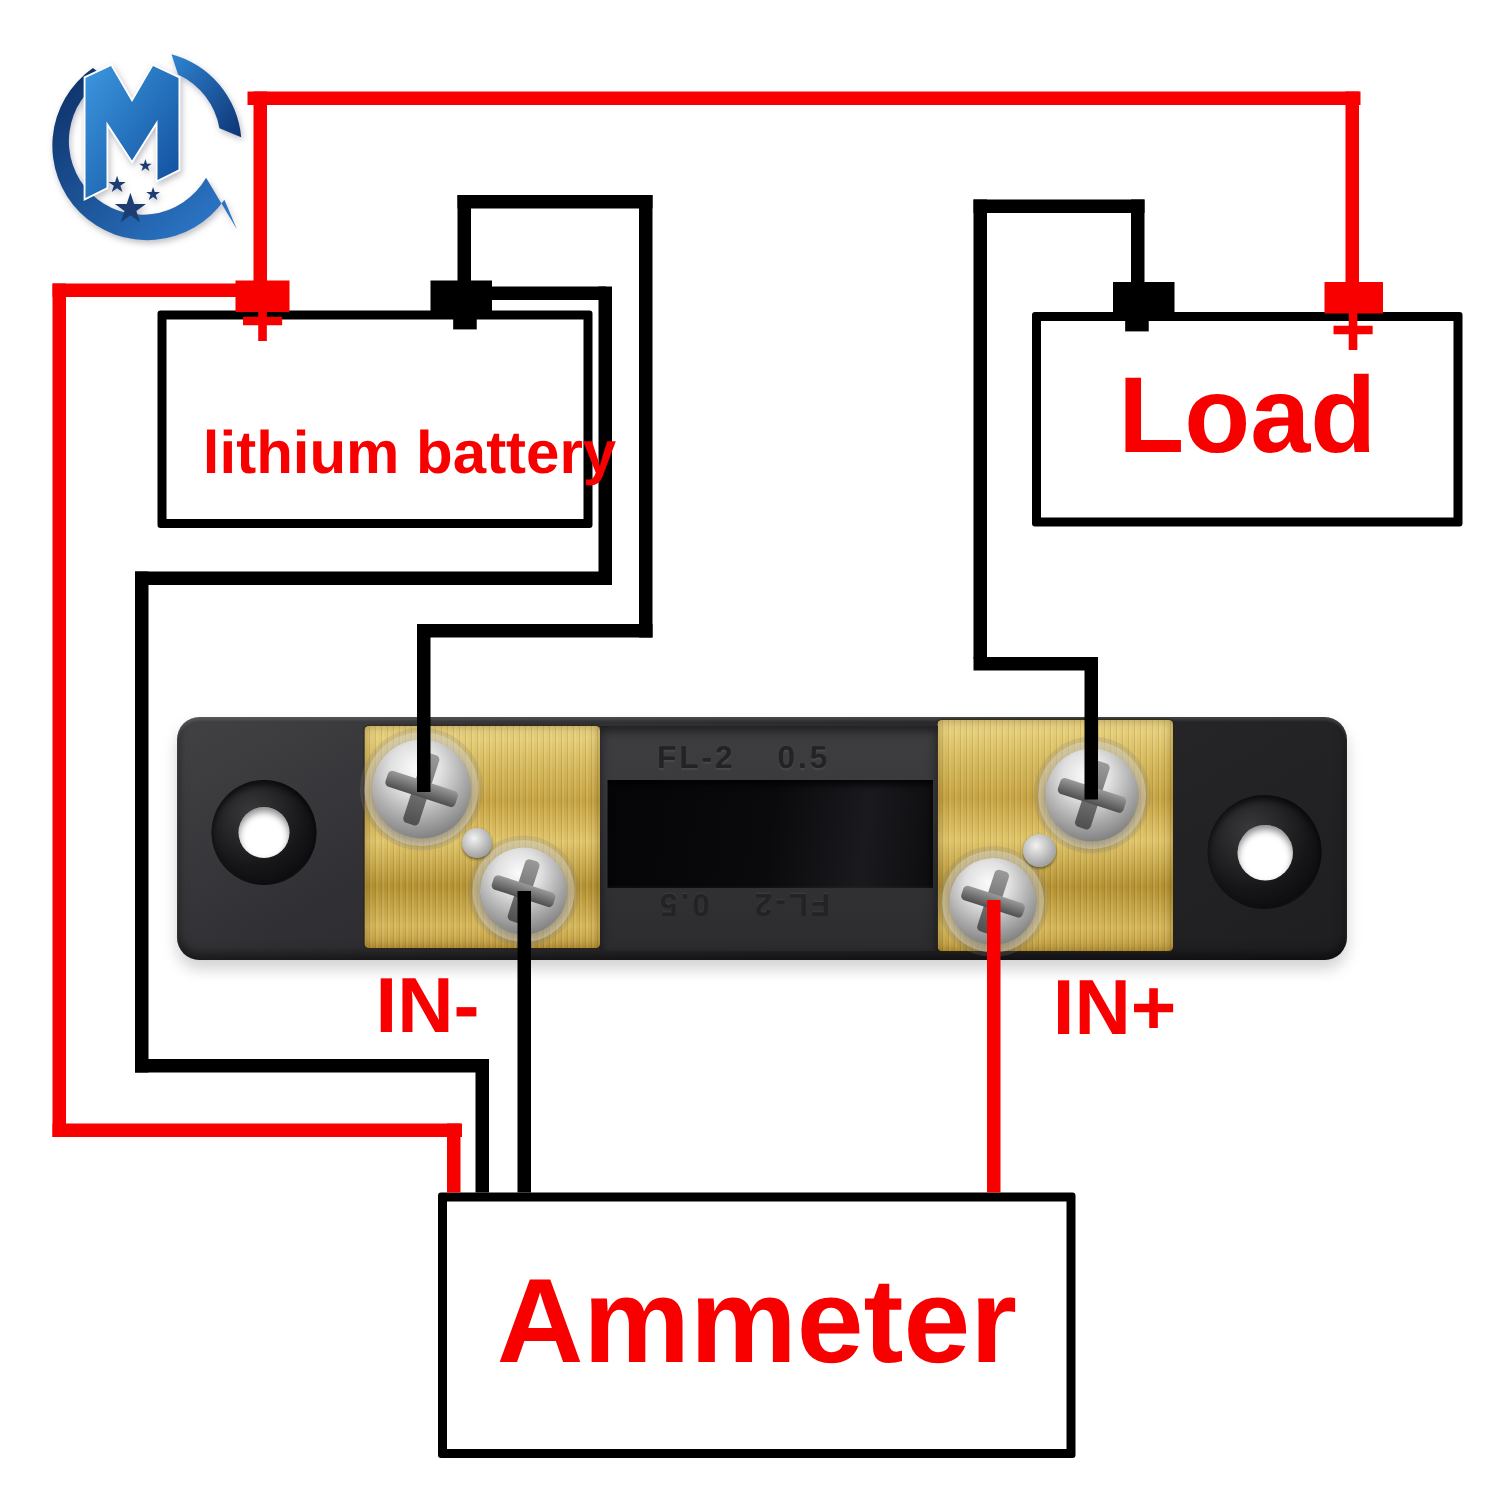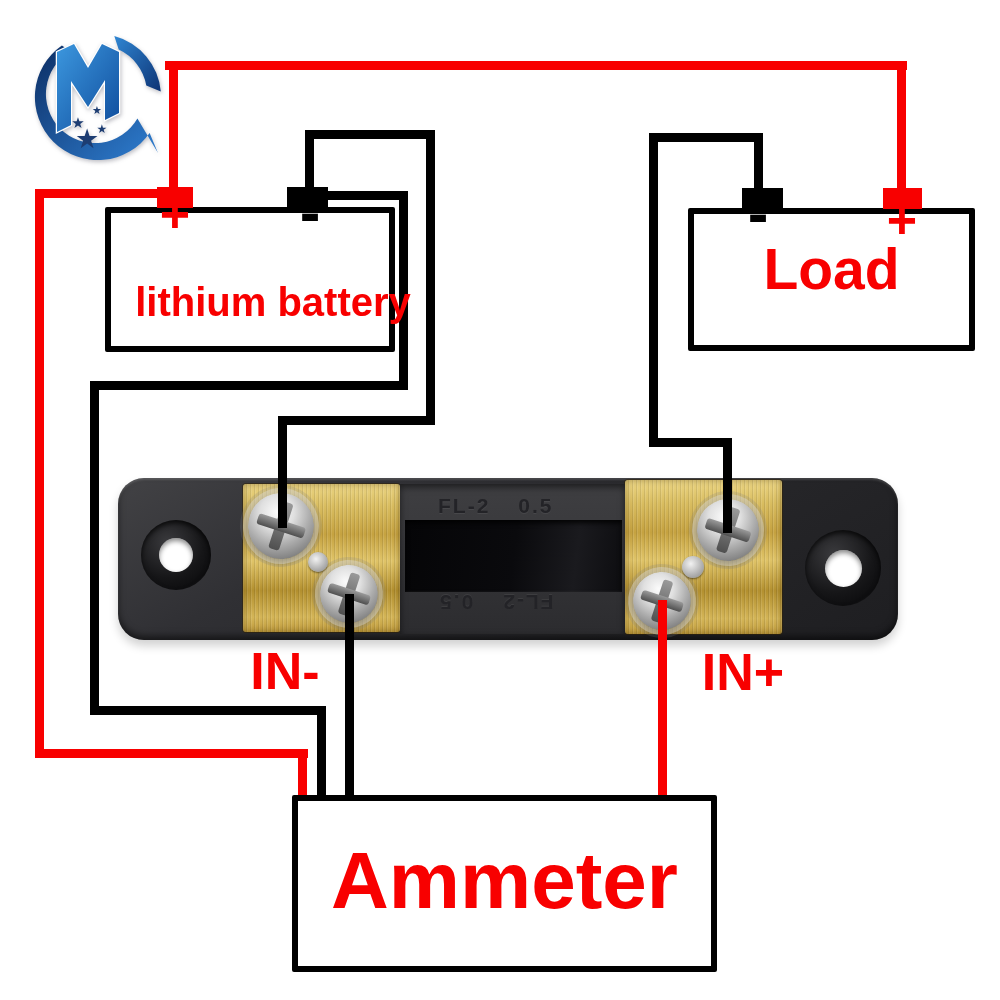--- a/index.html
+++ b/index.html
@@ -12,21 +12,21 @@
 
   
   .comp-box{position:absolute;background:#fff;border:6px solid var(--box-border,#000);
             box-sizing:border-box;z-index:2;border-radius:2px;}
   .lbl{position:absolute;font-weight:bold;color:var(--text-red,#f80000);z-index:7;
        text-align:center;white-space:nowrap;}
   .lbl.black{color:#000;}
 
   
   .shunt{position:absolute;left:118px;top:478px;width:780px;height:162px;z-index:1;
-         border-radius:26px;
+         border-radius:15px;
          background:linear-gradient(150deg,#424245 0%,#303034 30%,#252528 65%,#1e1e21 100%);
          box-shadow:inset 0 2px 2px rgba(255,255,255,.14), inset 0 -4px 7px rgba(0,0,0,.55),
                     0 6px 10px rgba(0,0,0,.18);}
   .hole{position:absolute;border-radius:50%;display:flex;align-items:center;justify-content:center;
         background:radial-gradient(circle at 38% 32%,#3a3a3d 0%,#161618 55%,#0e0e10 75%,#38383b 100%);
         box-shadow:inset 0 3px 5px rgba(0,0,0,.7);}
   .hole-in{border-radius:50%;background:#fff;box-shadow:inset 0 3px 5px rgba(0,0,0,.45);}
   .brass{position:absolute;border-radius:3px;
          background-image:repeating-linear-gradient(90deg,rgba(255,255,255,.10) 0 1px,rgba(0,0,0,0) 1px 3px,rgba(0,0,0,.09) 3px 4px),
            linear-gradient(180deg,#ecd684 0%,#d9bd60 15%,#c5a240 34%,#e0c468 52%,#b3902f 72%,#d4b557 90%,#c09c3d 100%);
@@ -87,21 +87,21 @@
   </svg>
 
   <div class="comp-box" style="left:105px;top:207px;width:290px;height:145px;"></div>
   <div class="lbl" style="left:155px;top:193px;width:40px;height:42px;font-size:52px;line-height:42px;">+</div>
   <div class="lbl black" style="left:288px;top:192px;width:44px;height:42px;font-size:62px;line-height:40px;">-</div>
   <div class="lbl" style="left:105px;top:282px;width:336px;font-size:40px;line-height:1;">lithium battery</div>
 
   <div class="comp-box" style="left:688px;top:208px;width:287px;height:143px;"></div>
   <div class="lbl black" style="left:736px;top:193px;width:44px;height:42px;font-size:62px;line-height:40px;">-</div>
   <div class="lbl" style="left:881px;top:198px;width:42px;height:44px;font-size:52px;line-height:44px;">+</div>
-  <div class="lbl" style="left:688px;top:241px;width:287px;font-size:57px;line-height:1;">Load</div>
+  <div class="lbl" style="left:688px;top:241px;width:287px;font-size:72px;line-height:1;">Load</div>
 
   <div class="shunt">
     <div class="hole" style="left:23px;top:42px;width:70px;height:70px;">
       <div class="hole-in" style="width:34px;height:34px;"></div>
     </div>
     <div class="hole" style="left:687px;top:52px;width:76px;height:76px;">
       <div class="hole-in" style="width:37px;height:37px;"></div>
     </div>
     <div class="brass" style="left:125px;top:6px;width:157px;height:148px;"></div>
     <div class="brass" style="left:507px;top:2px;width:157px;height:154px;"></div>

